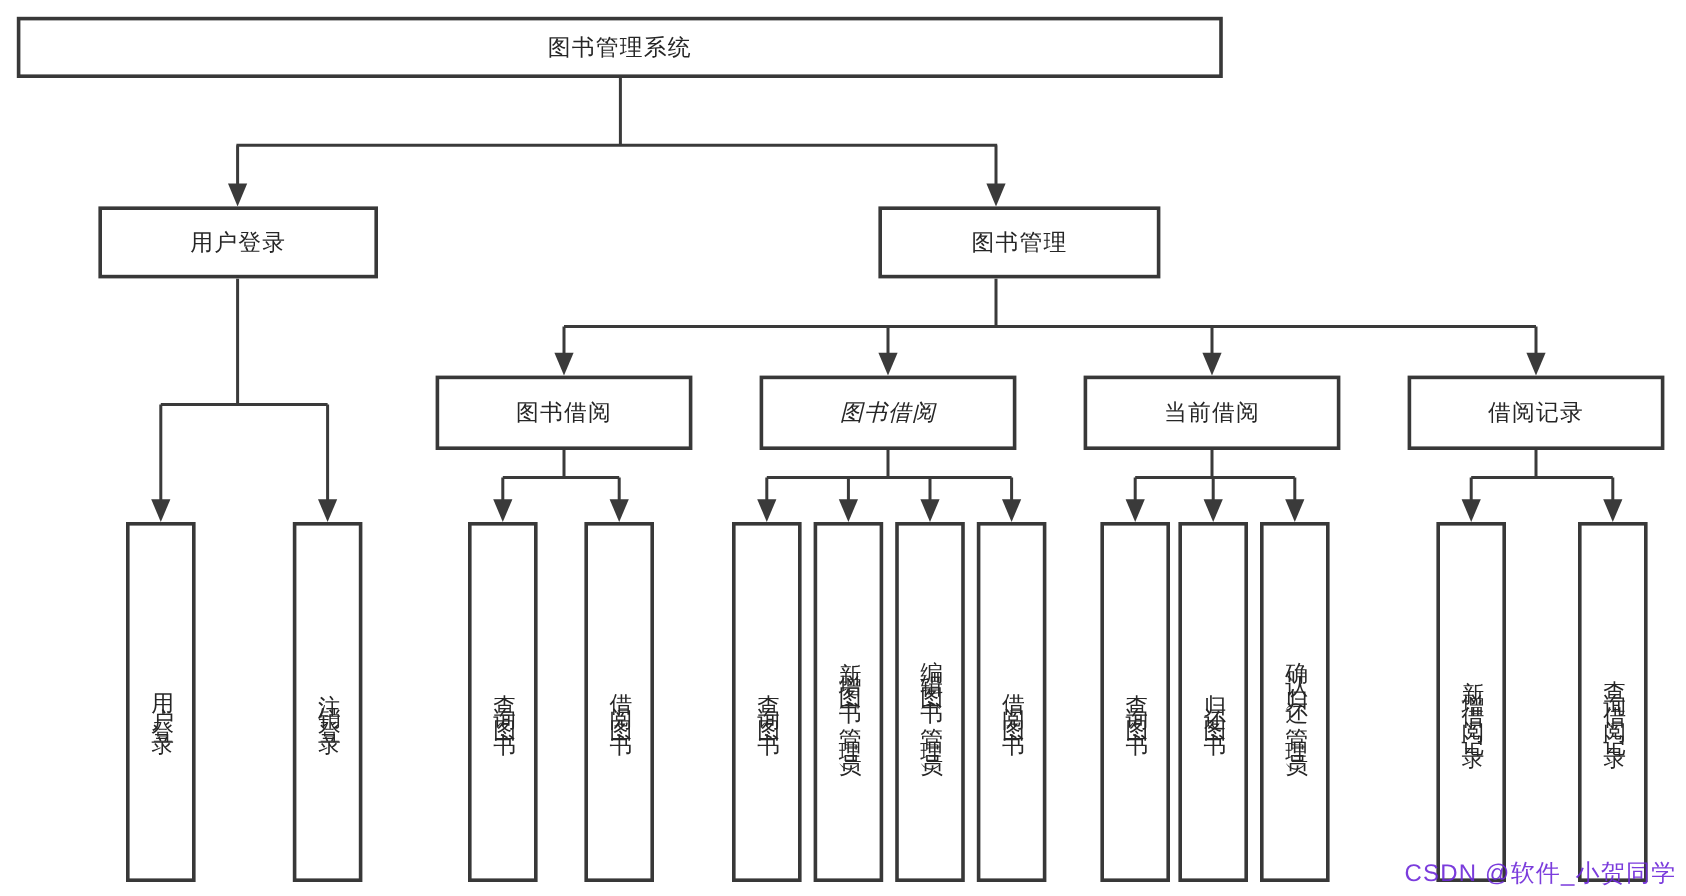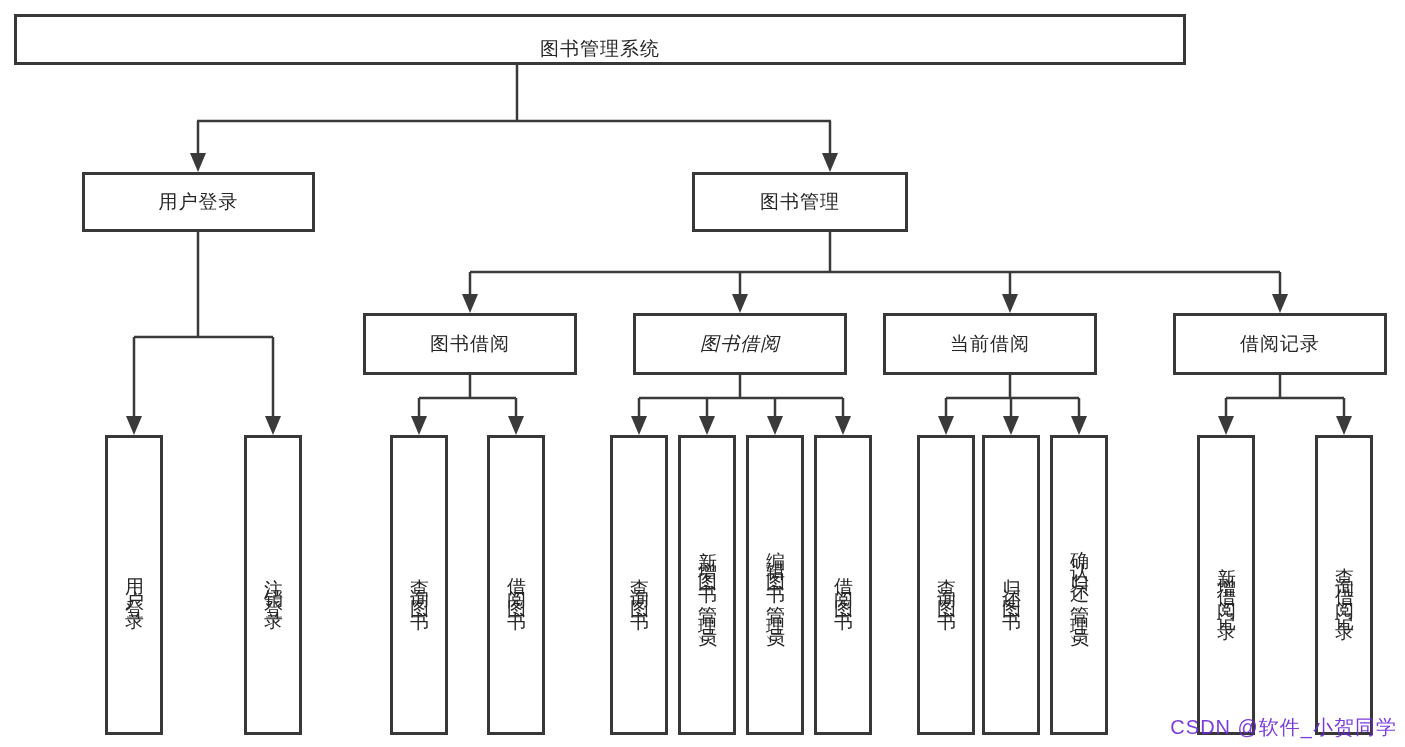--- a/index.html
+++ b/index.html
@@ -22,28 +22,28 @@
     box-sizing: border-box;
     background: #ffffff;
     border: 3px solid #383838;
     display: flex;
     align-items: center;
     justify-content: center;
     color: #262626;
     z-index: 2;
   }
   .hnode { font-size: 19px; letter-spacing: 1px; }
-  .node-root   { left: 14px;  top: 14px;  width: 1172px; height: 51px; align-items: flex-end; }
+  .node-root   { left: 14px;  top: 14px;  width: 1005px; height: 51px; }
   .node-l2     { top: 172px; height: 60px; }
   .node-login  { left: 82px;  width: 233px; }
-  .node-mgmt   { left: 692px; width: 216px; }
+  .node-mgmt   { left: 732px; width: 235px; }
   .node-l3     { top: 313px; height: 62px; width: 214px; }
   .node-newrec { left: 363px; }
   .node-borrow { left: 633px; font-style: italic; }
-  .node-cur    { left: 883px; }
+  .node-cur    { left: 903px; }
   .node-rec    { left: 1173px; text-align: right; }
   .vnode { top: 435px; width: 58px; height: 300px; }
   .vnode .vtext {
     writing-mode: vertical-rl;
     text-orientation: mixed;
     font-size: 19px;
     letter-spacing: 11px;
     line-height: 1.1;
     white-space: nowrap;
   }

